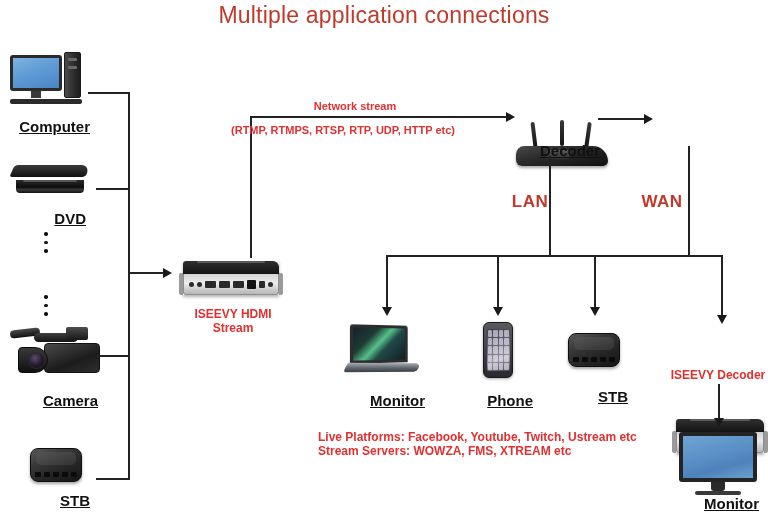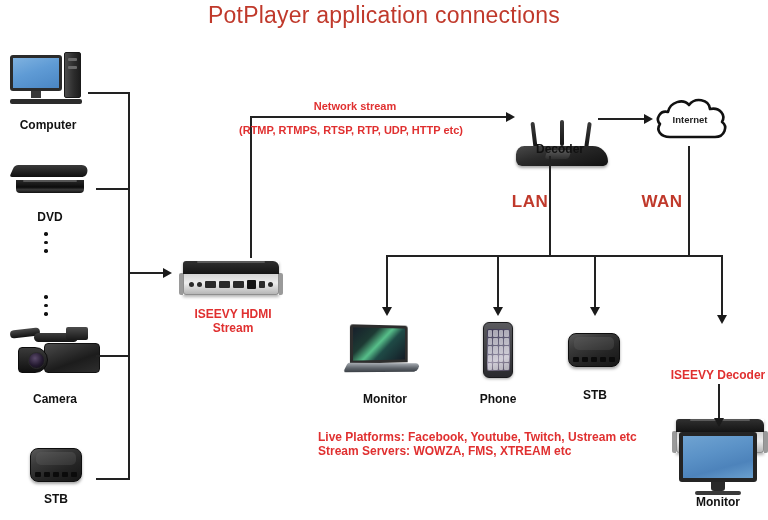--- a/index.html
+++ b/index.html
@@ -13,21 +13,21 @@
   #stage{position:absolute;left:0;top:0;width:768px;height:520px;}
   .abs{position:absolute;}
 
   
   .title{
     left:0;top:2px;width:768px;text-align:center;
     font-size:23px;color:#c0392b;letter-spacing:.2px;
     font-weight:400;
   }
   .lbl{
-    font-size:12px;color:#111;text-align:center;font-weight:bold;
+    font-size:15px;color:#111;text-align:right;font-weight:bold;text-decoration:underline;
   }
   .redlbl{font-size:12px;color:#e03030;font-weight:bold;text-align:center;}
   .redbig{font-size:17px;color:#c0392b;font-weight:bold;text-align:center;letter-spacing:.5px;}
   .netstream{font-size:11px;color:#e03030;font-weight:bold;text-align:center;}
   .netproto{font-size:11px;color:#e03030;font-weight:bold;text-align:center;}
   .bottomline{font-size:12px;color:#e03030;font-weight:bold;white-space:nowrap;}
 
   
   .hline{background:#222;height:1.6px;}
   .vline{background:#222;width:1.6px;}
@@ -209,21 +209,21 @@
     border:4px solid #242424;box-sizing:border-box;
   }
   .mon-neck{width:14px;height:9px;background:#2a2a2a;margin:0 auto;border-radius:0 0 3px 3px;}
   .mon-base{width:46px;height:4px;background:#3a3a3a;border-radius:2px;margin:0 auto;}
 </style>
 </head>
 <body>
 
 <div id="stage">
 
-  <div class="abs title">PotPlayer application connections</div>
+  <div class="abs title">Multiple application connections</div>
 
   <div class="abs" style="left:10px;top:52px;">
     <div style="display:flex;align-items:flex-end;gap:2px;">
       <div>
         <div class="pc-mon"></div>
         <div class="pc-neck"></div>
       </div>
       <div class="pc-tower">
           <div class="bay"></div>
           <div class="bay"></div>
@@ -305,40 +305,33 @@
         <span class="p c"></span>
     </div>
   </div>
   <div class="abs redlbl" style="left:178px;top:307px;width:110px;">ISEEVY HDMI Stream</div>
 
   <div class="abs vline" style="left:250px;top:116px;height:142px;"></div>
   <div class="abs hline" style="left:250px;top:116px;width:258px;"></div>
   <div class="abs arrowR" style="left:506px;top:112px;"></div>
 
   <div class="abs netstream" style="left:250px;top:100px;width:210px;">Network stream</div>
-  <div class="abs netproto" style="left:232px;top:124px;width:238px;">(RTMP, RTMPS, RTSP, RTP, UDP, HTTP etc)</div>
+  <div class="abs netproto" style="left:224px;top:124px;width:238px;">(RTMP, RTMPS, RTSP, RTP, UDP, HTTP etc)</div>
 
   <div class="abs router" style="left:516px;top:84px;">
     <div class="ant" style="left:16px;top:0;transform:rotate(-7deg);"></div>
     <div class="ant" style="left:44px;top:-2px;"></div>
     <div class="ant" style="left:70px;top:0;transform:rotate(8deg);"></div>
     <div class="body"></div>
   </div>
   <div class="abs lbl" style="left:520px;top:142px;width:80px;">Decoder</div>
 
   <div class="abs hline" style="left:598px;top:118px;width:48px;"></div>
   <div class="abs arrowR" style="left:644px;top:114px;"></div>
 
-  <div class="abs" style="left:650px;top:93px;width:80px;height:52px;">
-    <svg width="80" height="52" viewBox="0 0 80 52" aria-hidden="true">
-      <path d="M20 44 C10 44 6 37 10 31 C5 26 10 17 18 19 C20 9 33 5 39 12
-               C45 4 59 6 60 16 C70 14 76 22 72 29 C78 33 75 44 65 44 Z" fill="#ffffff" stroke="#111" stroke-width="2.6" stroke-linejoin="round"></path>
-    </svg>
-    <div class="cloud-txt" style="left:2px;top:0;width:76px;height:52px;">Internet</div>
-  </div>
 
   <div class="abs vline" style="left:549px;top:156px;height:100px;"></div>
   <div class="abs vline" style="left:688px;top:146px;height:110px;"></div>
 
   <div class="abs redbig" style="left:504px;top:192px;width:52px;">LAN</div>
   <div class="abs redbig" style="left:634px;top:192px;width:56px;">WAN</div>
 
   <div class="abs hline" style="left:386px;top:255px;width:336px;"></div>
 
   <div class="abs vline" style="left:386px;top:255px;height:54px;"></div>

